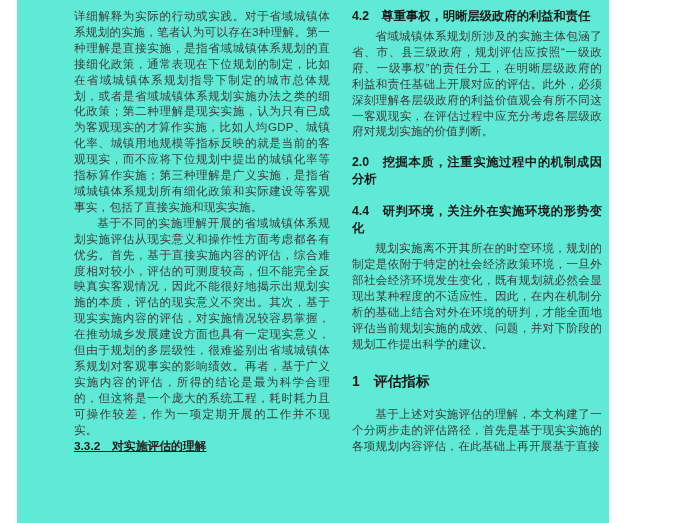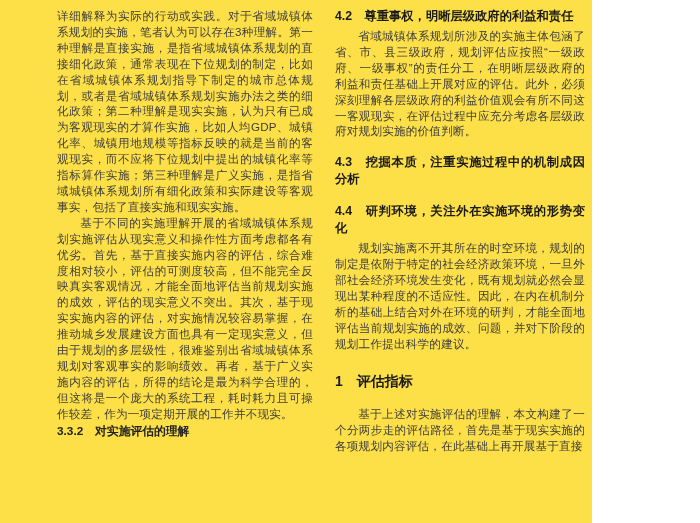--- a/index.html
+++ b/index.html
@@ -1,22 +1,23 @@
 <!DOCTYPE html>
 <html><head>
 <meta charset="utf-8">
 <style>
   html, body { margin: 0; padding: 0; background: #ffffff; }
   .sheet {
     position: relative;
     width: 592px; height: 523px;
-    background: #fde047;
+    background: #5eead4;
     overflow: hidden;
     font-family: "Liberation Sans", "DejaVu Sans", sans-serif;
     color: #3d3d3d;
+    margin-left: 17px;
   }
   .col { position: absolute; top: 8px; }
   .col.left  { left: 57px;  width: 256px; }
   .col.right { left: 335px; width: 250px; }
 
   .body {
     margin: 0;
     font-size: 11.6px;
     line-height: 15.9px;
     text-align: justify;
@@ -24,20 +25,21 @@
     letter-spacing: 0.2px;
   }
   .indent { text-indent: 2em; }
 
   .subheading {
     margin: 2px 0 2px 0;
     font-size: 11.8px;
     line-height: 15.9px;
     font-weight: 600;
     color: #222222;
+    text-decoration: underline;
   }
   .heading {
     margin: 0 0 3px 0;
     font-size: 12.3px;
     line-height: 17px;
     font-weight: bold;
     color: #1a1a1a;
     text-align: justify;
   }
   .mt { margin-top: 15px; }
@@ -74,28 +76,28 @@
   .vtext.title   { left: 9px;  top: 336px; height: 136px; font-size: 7.5px; letter-spacing: 0.6px; }
   .vtext.authors { left: 26px; top: 336px; height: 100px; font-size: 8px;   letter-spacing: 1px; color: #2e2e2e; }
 </style>
 </head>
 <body>
 
 <div class="sheet">
 
   <main class="col left">
     <p class="body">详细解释为实际的行动或实践。对于省域城镇体系规划的实施，笔者认为可以存在3种理解。第一种理解是直接实施，是指省域城镇体系规划的直接细化政策，通常表现在下位规划的制定，比如在省域城镇体系规划指导下制定的城市总体规划，或者是省域城镇体系规划实施办法之类的细化政策；第二种理解是现实实施，认为只有已成为客观现实的才算作实施，比如人均GDP、城镇化率、城镇用地规模等指标反映的就是当前的客观现实，而不应将下位规划中提出的城镇化率等指标算作实施；第三种理解是广义实施，是指省域城镇体系规划所有细化政策和实际建设等客观事实，包括了直接实施和现实实施。</p>
-    <p class="body indent">基于不同的实施理解开展的省域城镇体系规划实施评估从现实意义和操作性方面考虑都各有优劣。首先，基于直接实施内容的评估，综合难度相对较小，评估的可测度较高，但不能完全反映真实客观情况，才能全面地评估当前规划实施的成效，评估的现实意义不突出。其次，基于现实实施内容的评估，对实施情况较容易掌握，在推动城乡发展建设方面也具有一定现实意义，但由于规划的多层级性，很难鉴别出省域城镇体系规划对客观事实的影响绩效。再者，基于广义实施内容的评估，所得的结论是最为科学合理的，但这将是一个庞大的系统工程，耗时耗力且可操作较差，作为一项定期开展的工作并不现实。</p>
+    <p class="body indent">基于不同的实施理解开展的省域城镇体系规划实施评估从现实意义和操作性方面考虑都各有优劣。首先，基于直接实施内容的评估，综合难度相对较小，评估的可测度较高，但不能完全反映真实客观情况，因此不能很好地揭示出规划实施的本质，评估的现实意义不突出。其次，基于现实实施内容的评估，对实施情况较容易掌握，在推动城乡发展建设方面也具有一定现实意义，但由于规划的多层级性，很难鉴别出省域城镇体系规划对客观事实的影响绩效。再者，基于广义实施内容的评估，所得的结论是最为科学合理的，但这将是一个庞大的系统工程，耗时耗力且可操作较差，作为一项定期开展的工作并不现实。</p>
     <h4 class="subheading">3.3.2　对实施评估的理解</h4>
   </main>
 
   <main class="col right">
     <h3 class="heading">4.2　尊重事权，明晰层级政府的利益和责任</h3>
     <p class="body indent">省域城镇体系规划所涉及的实施主体包涵了省、市、县三级政府，规划评估应按照“一级政府、一级事权”的责任分工，在明晰层级政府的利益和责任基础上开展对应的评估。此外，必须深刻理解各层级政府的利益价值观会有所不同这一客观现实，在评估过程中应充分考虑各层级政府对规划实施的价值判断。</p>
-    <h3 class="heading mt">4.3　挖掘本质，注重实施过程中的机制成因分析</h3>
+    <h3 class="heading mt">2.0　挖掘本质，注重实施过程中的机制成因分析</h3>
     <h3 class="heading mt">4.4　研判环境，关注外在实施环境的形势变化</h3>
     <p class="body indent">规划实施离不开其所在的时空环境，规划的制定是依附于特定的社会经济政策环境，一旦外部社会经济环境发生变化，既有规划就必然会显现出某种程度的不适应性。因此，在内在机制分析的基础上结合对外在环境的研判，才能全面地评估当前规划实施的成效、问题，并对下阶段的规划工作提出科学的建议。</p>
     <h2 class="chapter">1　评估指标</h2>
     <p class="body indent">基于上述对实施评估的理解，本文构建了一个分两步走的评估路径，首先是基于现实实施的各项规划内容评估，在此基础上再开展基于直接</p>
   </main>
 
   <aside class="sidebar">
     <div class="pagenum">11</div>
     <div class="rule-h"></div>
     <div class="vtext title">省域城镇体系规划实施评估的框架构建</div>

